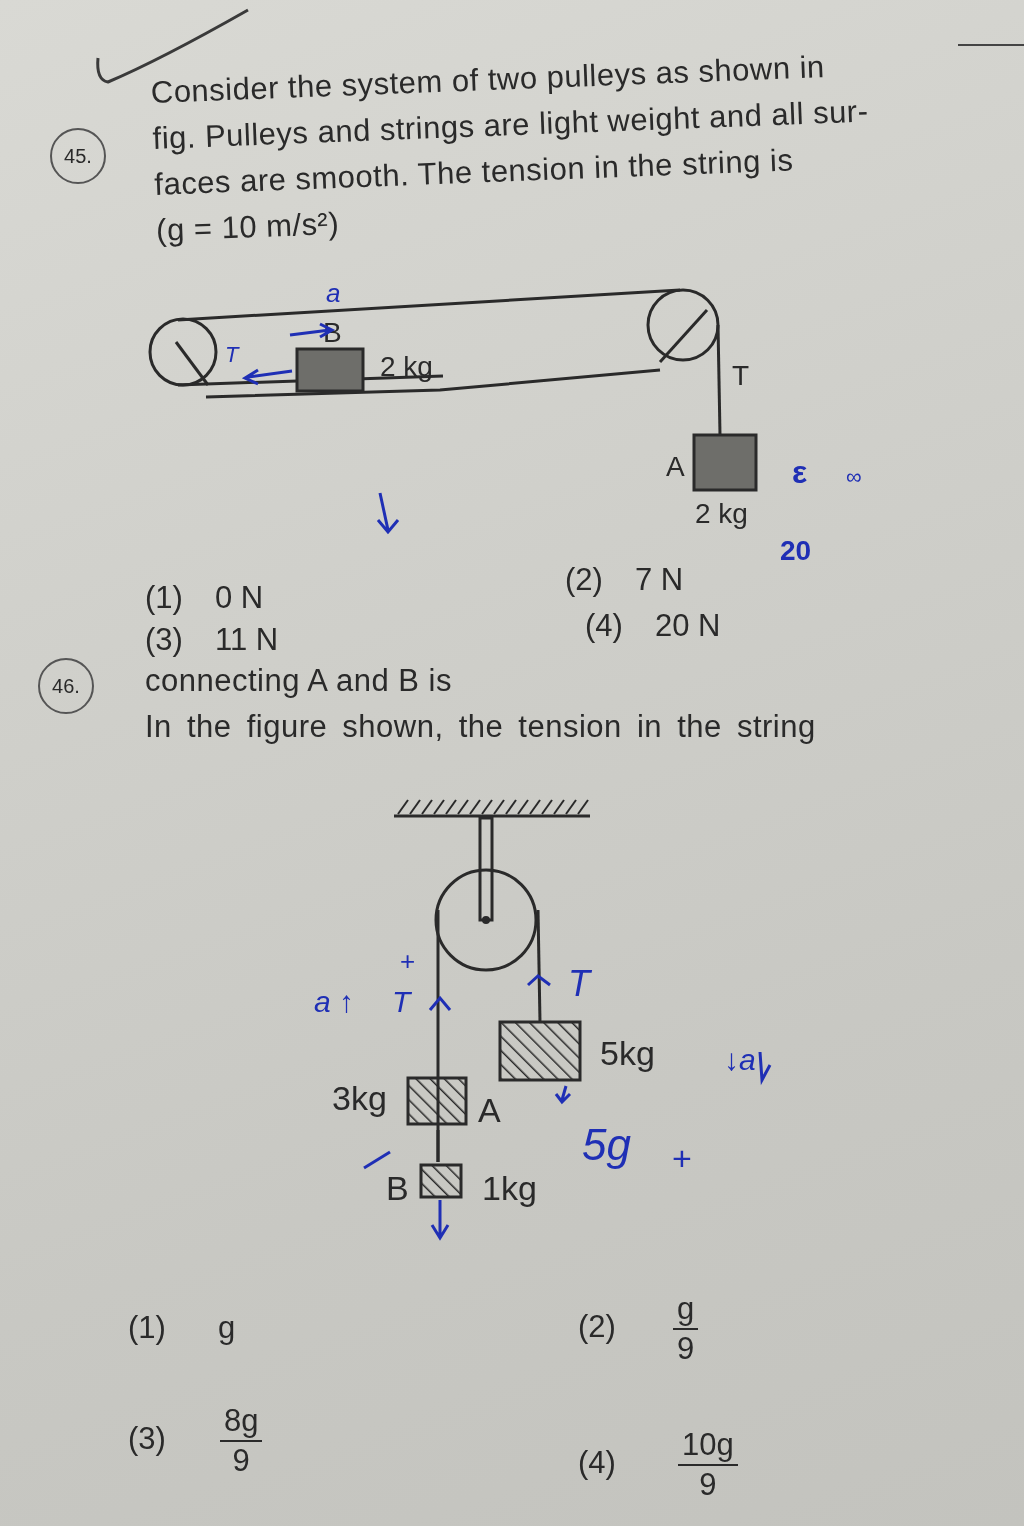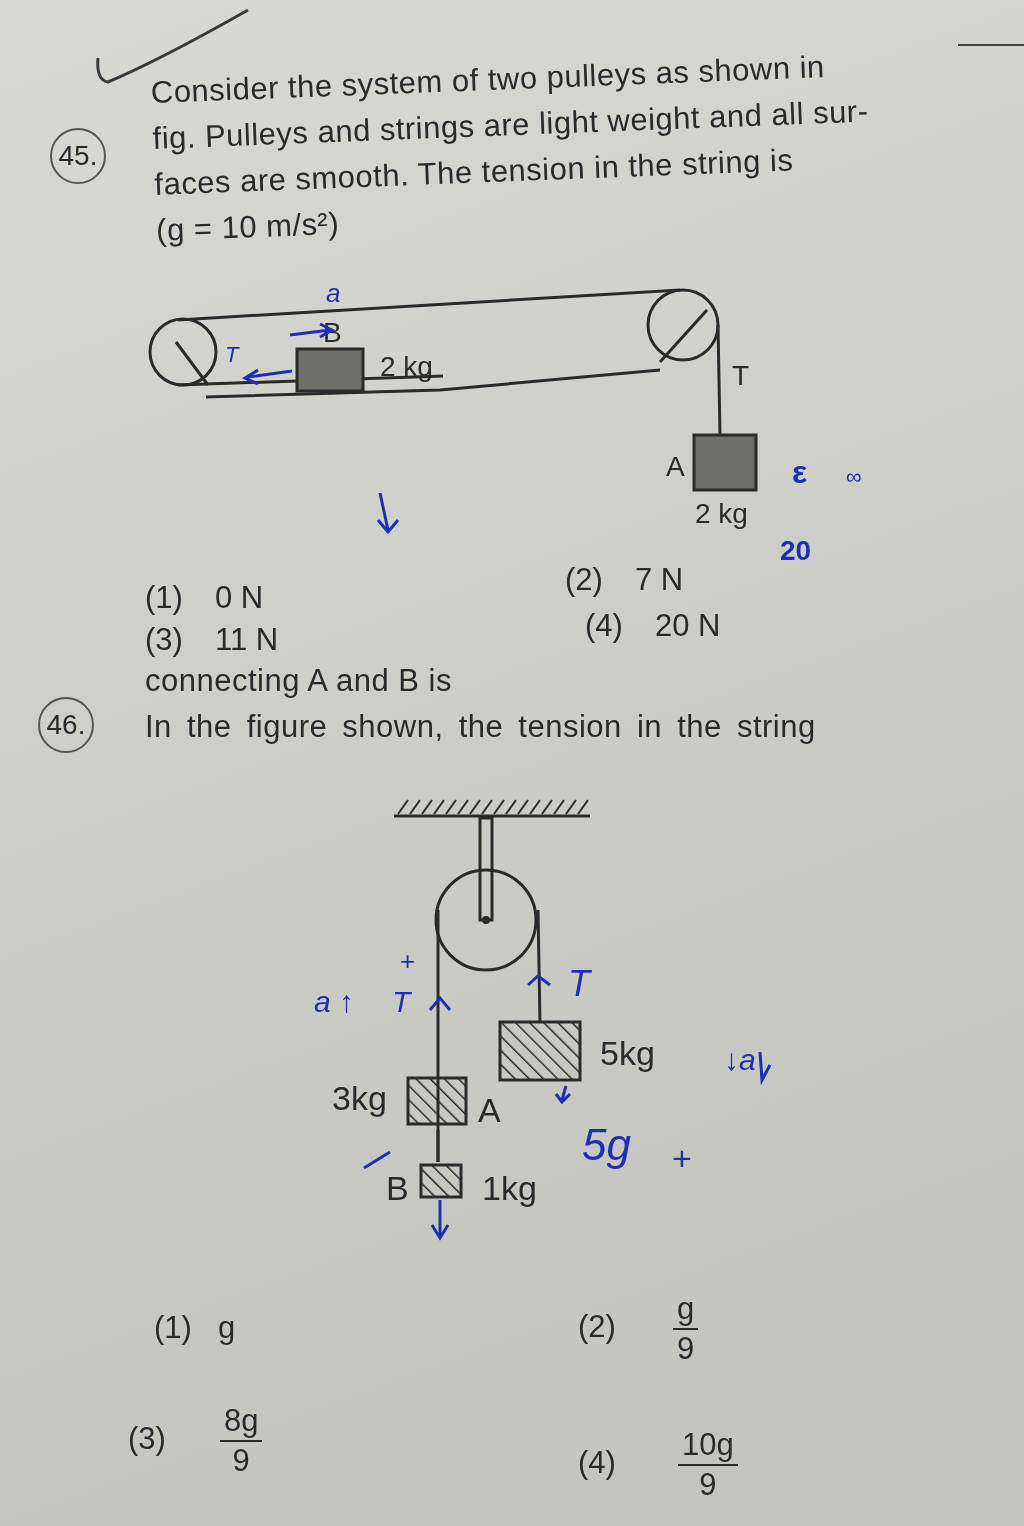--- a/index.html
+++ b/index.html
@@ -6,21 +6,21 @@
   body {
     width:1024px; height:1526px; overflow:hidden;
     background: linear-gradient(160deg, #d9d9d4 0%, #cfcfca 40%, #c8c8c3 70%, #c3c3be 100%);
     font-family: "Liberation Sans", sans-serif;
     color:#2a2a2a;
     position:relative;
   }
   .abs { position:absolute; }
   .qtext { font-size:31px; line-height:46px; letter-spacing:0.5px; }
   .qnum {
-    position:absolute; font-size:28px; width:52px; height:52px;
+    position:absolute; font-size:20px; width:52px; height:52px;
     border:2px solid #555; border-radius:50%;
     display:flex; align-items:center; justify-content:center;
   }
   .opt { position:absolute; font-size:31px; }
   .opt .lbl { display:inline-block; width:70px; }
   .frac { display:inline-flex; flex-direction:column; align-items:center; vertical-align:middle; font-size:31px; }
   .frac .num { border-bottom:2px solid #2a2a2a; padding:0 4px; line-height:38px; }
   .frac .den { line-height:38px; }
   svg text { font-family:"Liberation Sans", sans-serif; }
 </style>
@@ -81,21 +81,21 @@
 <div class="opt" style="left:565px;top:562px;">
   <span class="lbl">(2)</span><span>7 N</span>
 </div>
 <div class="opt" style="left:145px;top:622px;">
   <span class="lbl">(3)</span><span>11 N</span>
 </div>
 <div class="opt" style="left:565px;top:608px;margin-left:20px;">
   <span class="lbl">(4)</span><span>20 N</span>
 </div>
 
-<div class="qnum" style="left:38px;top:697px;text-align:center;">46.</div>
+<div class="qnum" style="left:38px;top:658px;text-align:center;">46.</div>
 <div class="abs qtext" style="left:145px;top:658px;">
   <div>connecting A and B is</div>
   <div style="word-spacing:6px">In the figure shown, the tension in the string</div>
 </div>
 
 <svg class="abs" style="left:300px;top:780px" width="480" height="480">
   <defs>
     <pattern id="hatch" patternUnits="userSpaceOnUse" width="10" height="10" patternTransform="rotate(-45)">
       <line x1="0" y1="0" x2="0" y2="10" stroke="#2a2a2a" stroke-width="3"></line>
     </pattern>
@@ -153,21 +153,21 @@
   <text x="14" y="232" font-size="30" fill="#1f2fb5" font-style="italic">a ↑</text>
   <text x="92" y="232" font-size="30" fill="#1f2fb5" font-style="italic">T</text>
   <text x="100" y="190" font-size="26" fill="#1f2fb5">+</text>
   <text x="268" y="216" font-size="36" fill="#1f2fb5" font-style="italic">T</text>
   <text x="424" y="290" font-size="30" fill="#1f2fb5" font-style="italic">↓a</text>
   <text x="282" y="380" font-size="44" fill="#1f2fb5" font-style="italic">5g</text>
   <text x="372" y="390" font-size="34" fill="#1f2fb5">+</text>
   <text x="140" y="530" font-size="44" fill="#1f2fb5" font-style="italic">4g</text>
 </svg>
 
-<div class="opt" style="left:128px;top:1310px;text-align:center;">
+<div class="opt" style="left:128px;top:1310px;">
   <span class="lbl" style="width:90px">(1)</span><span>g</span>
 </div>
 <div class="opt" style="left:578px;top:1290px;">
   <span class="lbl" style="width:95px">(2)</span><span class="frac">
       <span class="num">g</span>
       <span class="den">9</span>
     </span>
 </div>
 <div class="opt" style="left:128px;top:1402px;">
   <span class="lbl" style="width:92px">(3)</span><span class="frac">

